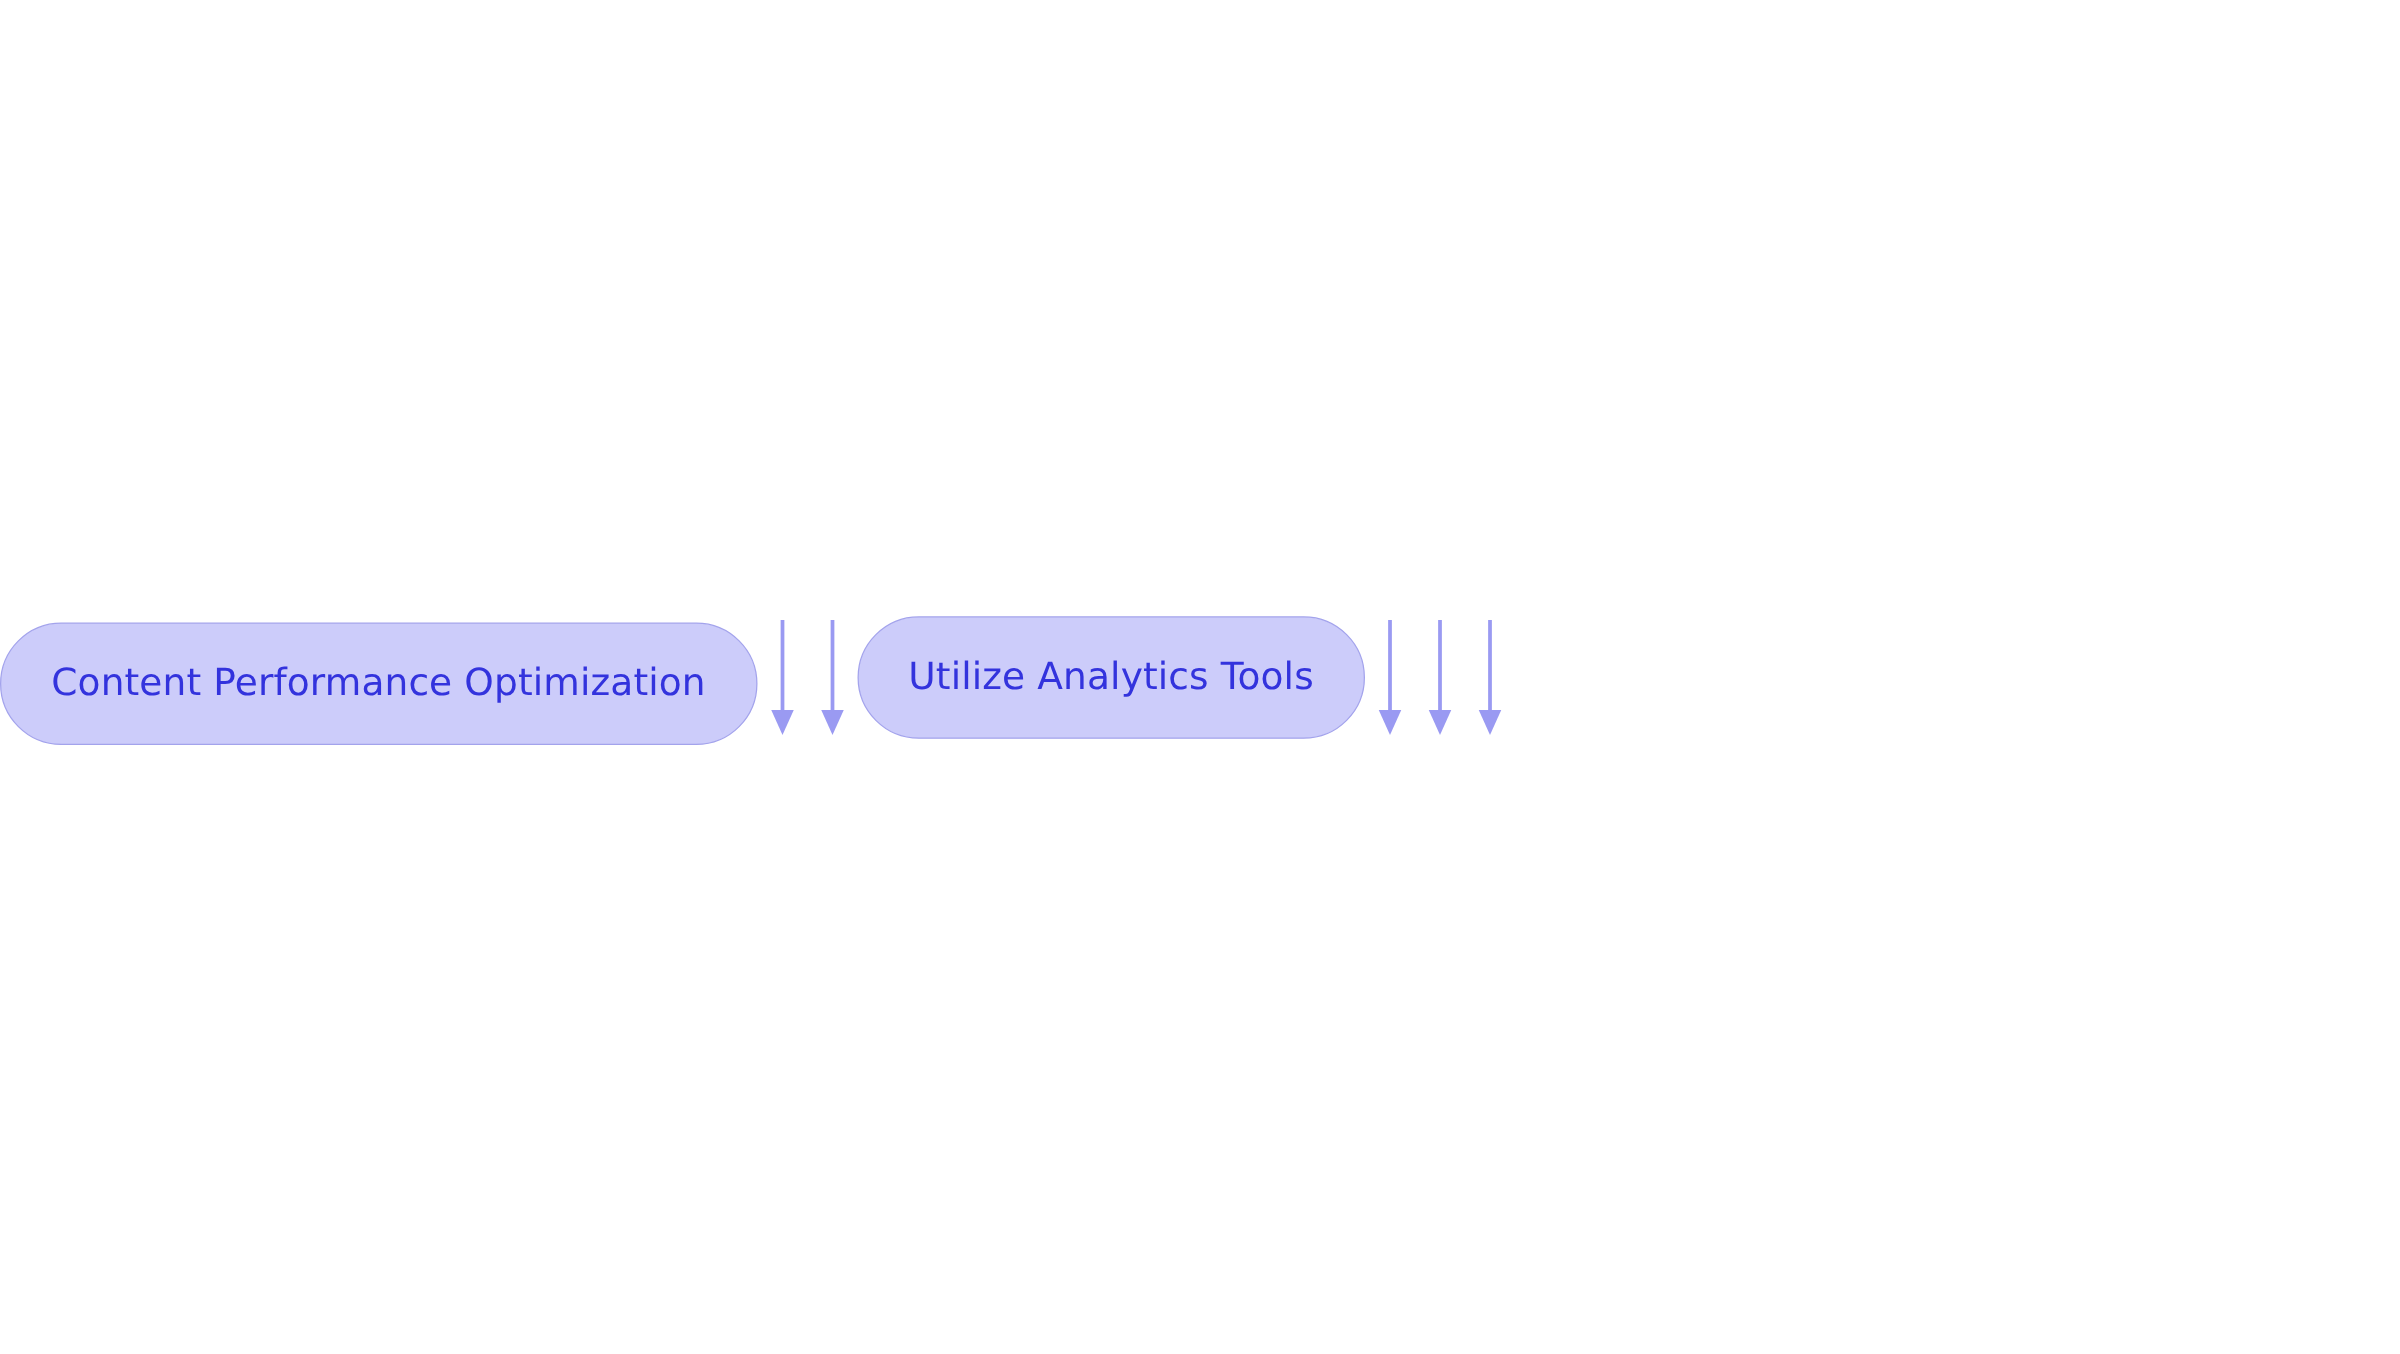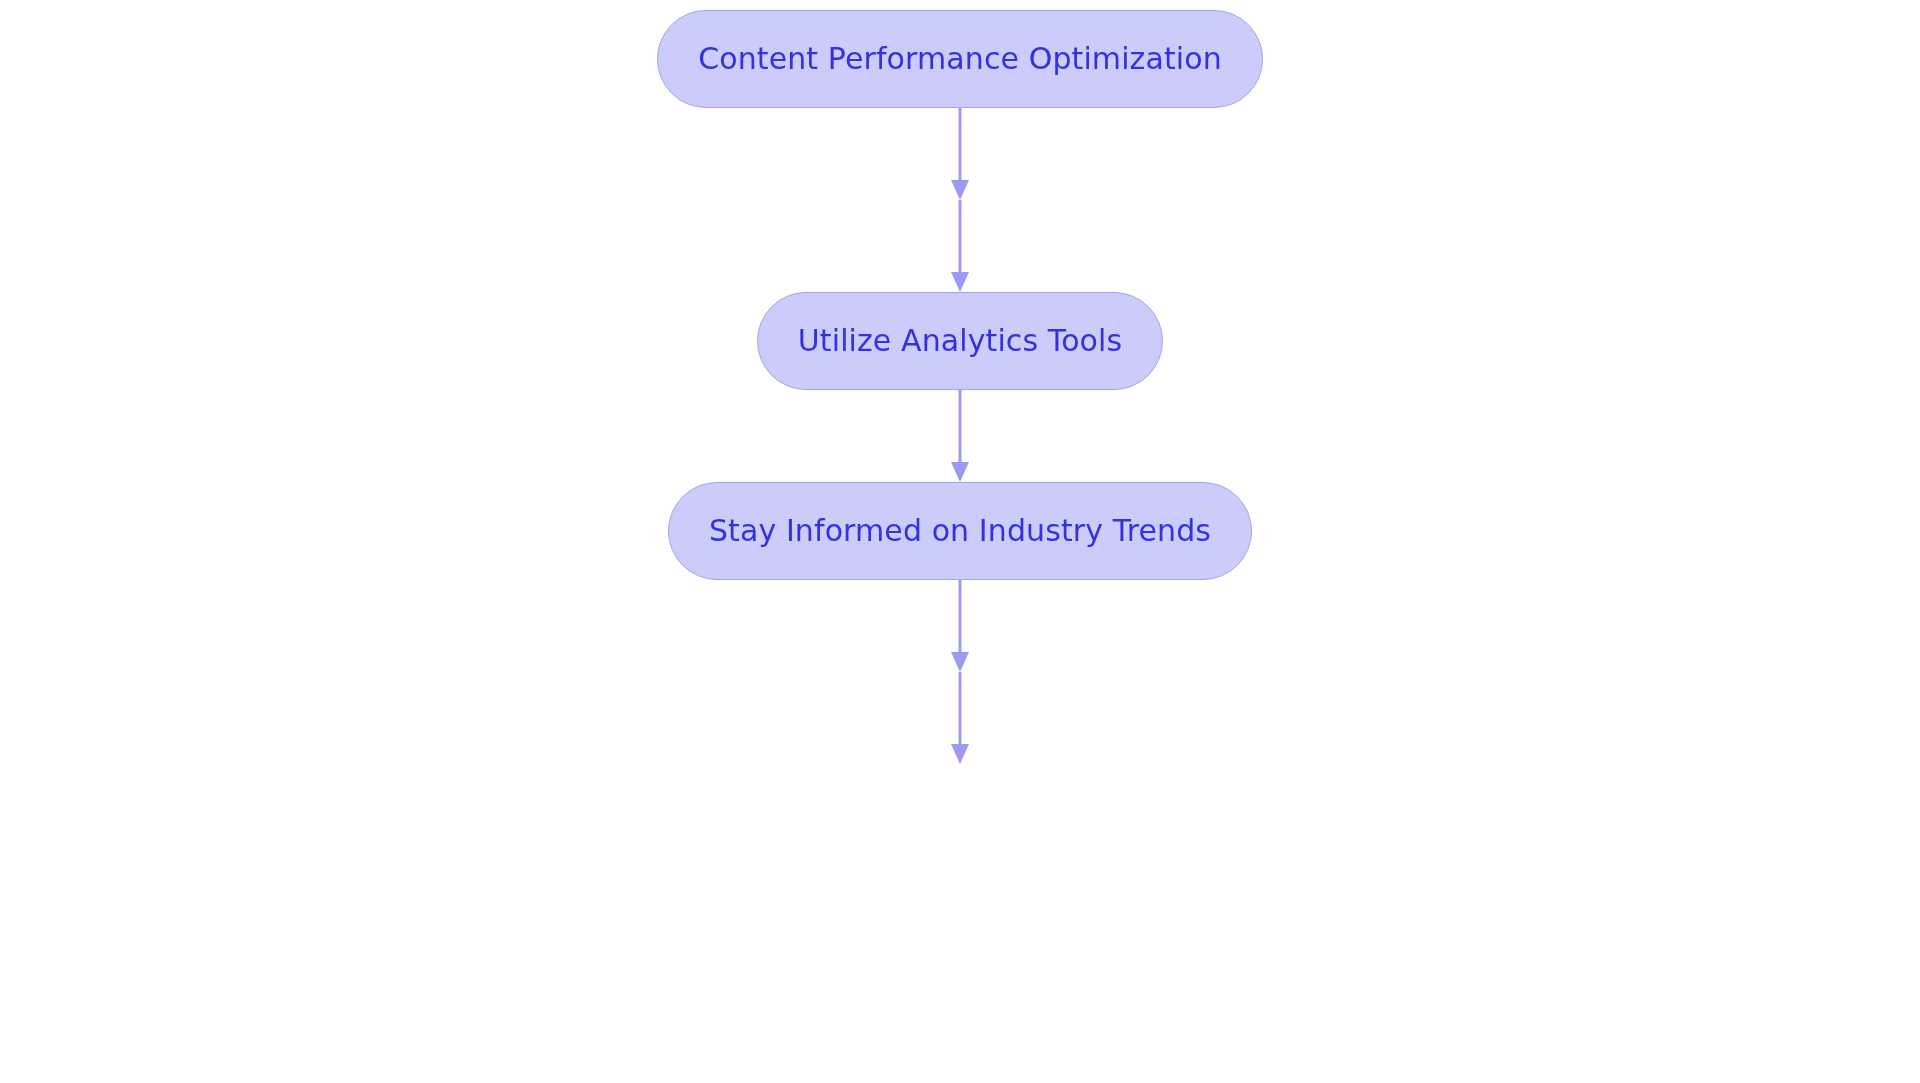--- a/index.html
+++ b/index.html
@@ -19,21 +19,21 @@
     font-family: "DejaVu Sans", "Liberation Sans", sans-serif;
   }
 
   .flow-column {
     position: absolute;
     left: 0;
     top: 0;
     width: 1920px;
     height: 1083px;
     display: flex;
-    flex-direction: column;
+    flex-direction: row;
     align-items: center;
     justify-content: flex-start;
   }
 
   .flow-node {
     box-sizing: border-box;
     display: flex;
     align-items: center;
     justify-content: center;
     background: #CCCCFA;
@@ -113,23 +113,20 @@
 
     <div class="flow-node">
       <span class="flow-node-label">Utilize Analytics Tools</span>
     </div>
 
     <div class="flow-connector">
       <div class="conn-line"></div>
       <div class="conn-head"></div>
     </div>
 
-    <div class="flow-node">
-      <span class="flow-node-label">Stay Informed on Industry Trends</span>
-    </div>
 
     <div class="flow-connector">
       <div class="conn-line"></div>
       <div class="conn-head"></div>
     </div>
 
 
     <div class="flow-connector">
       <div class="conn-line"></div>
       <div class="conn-head"></div>

